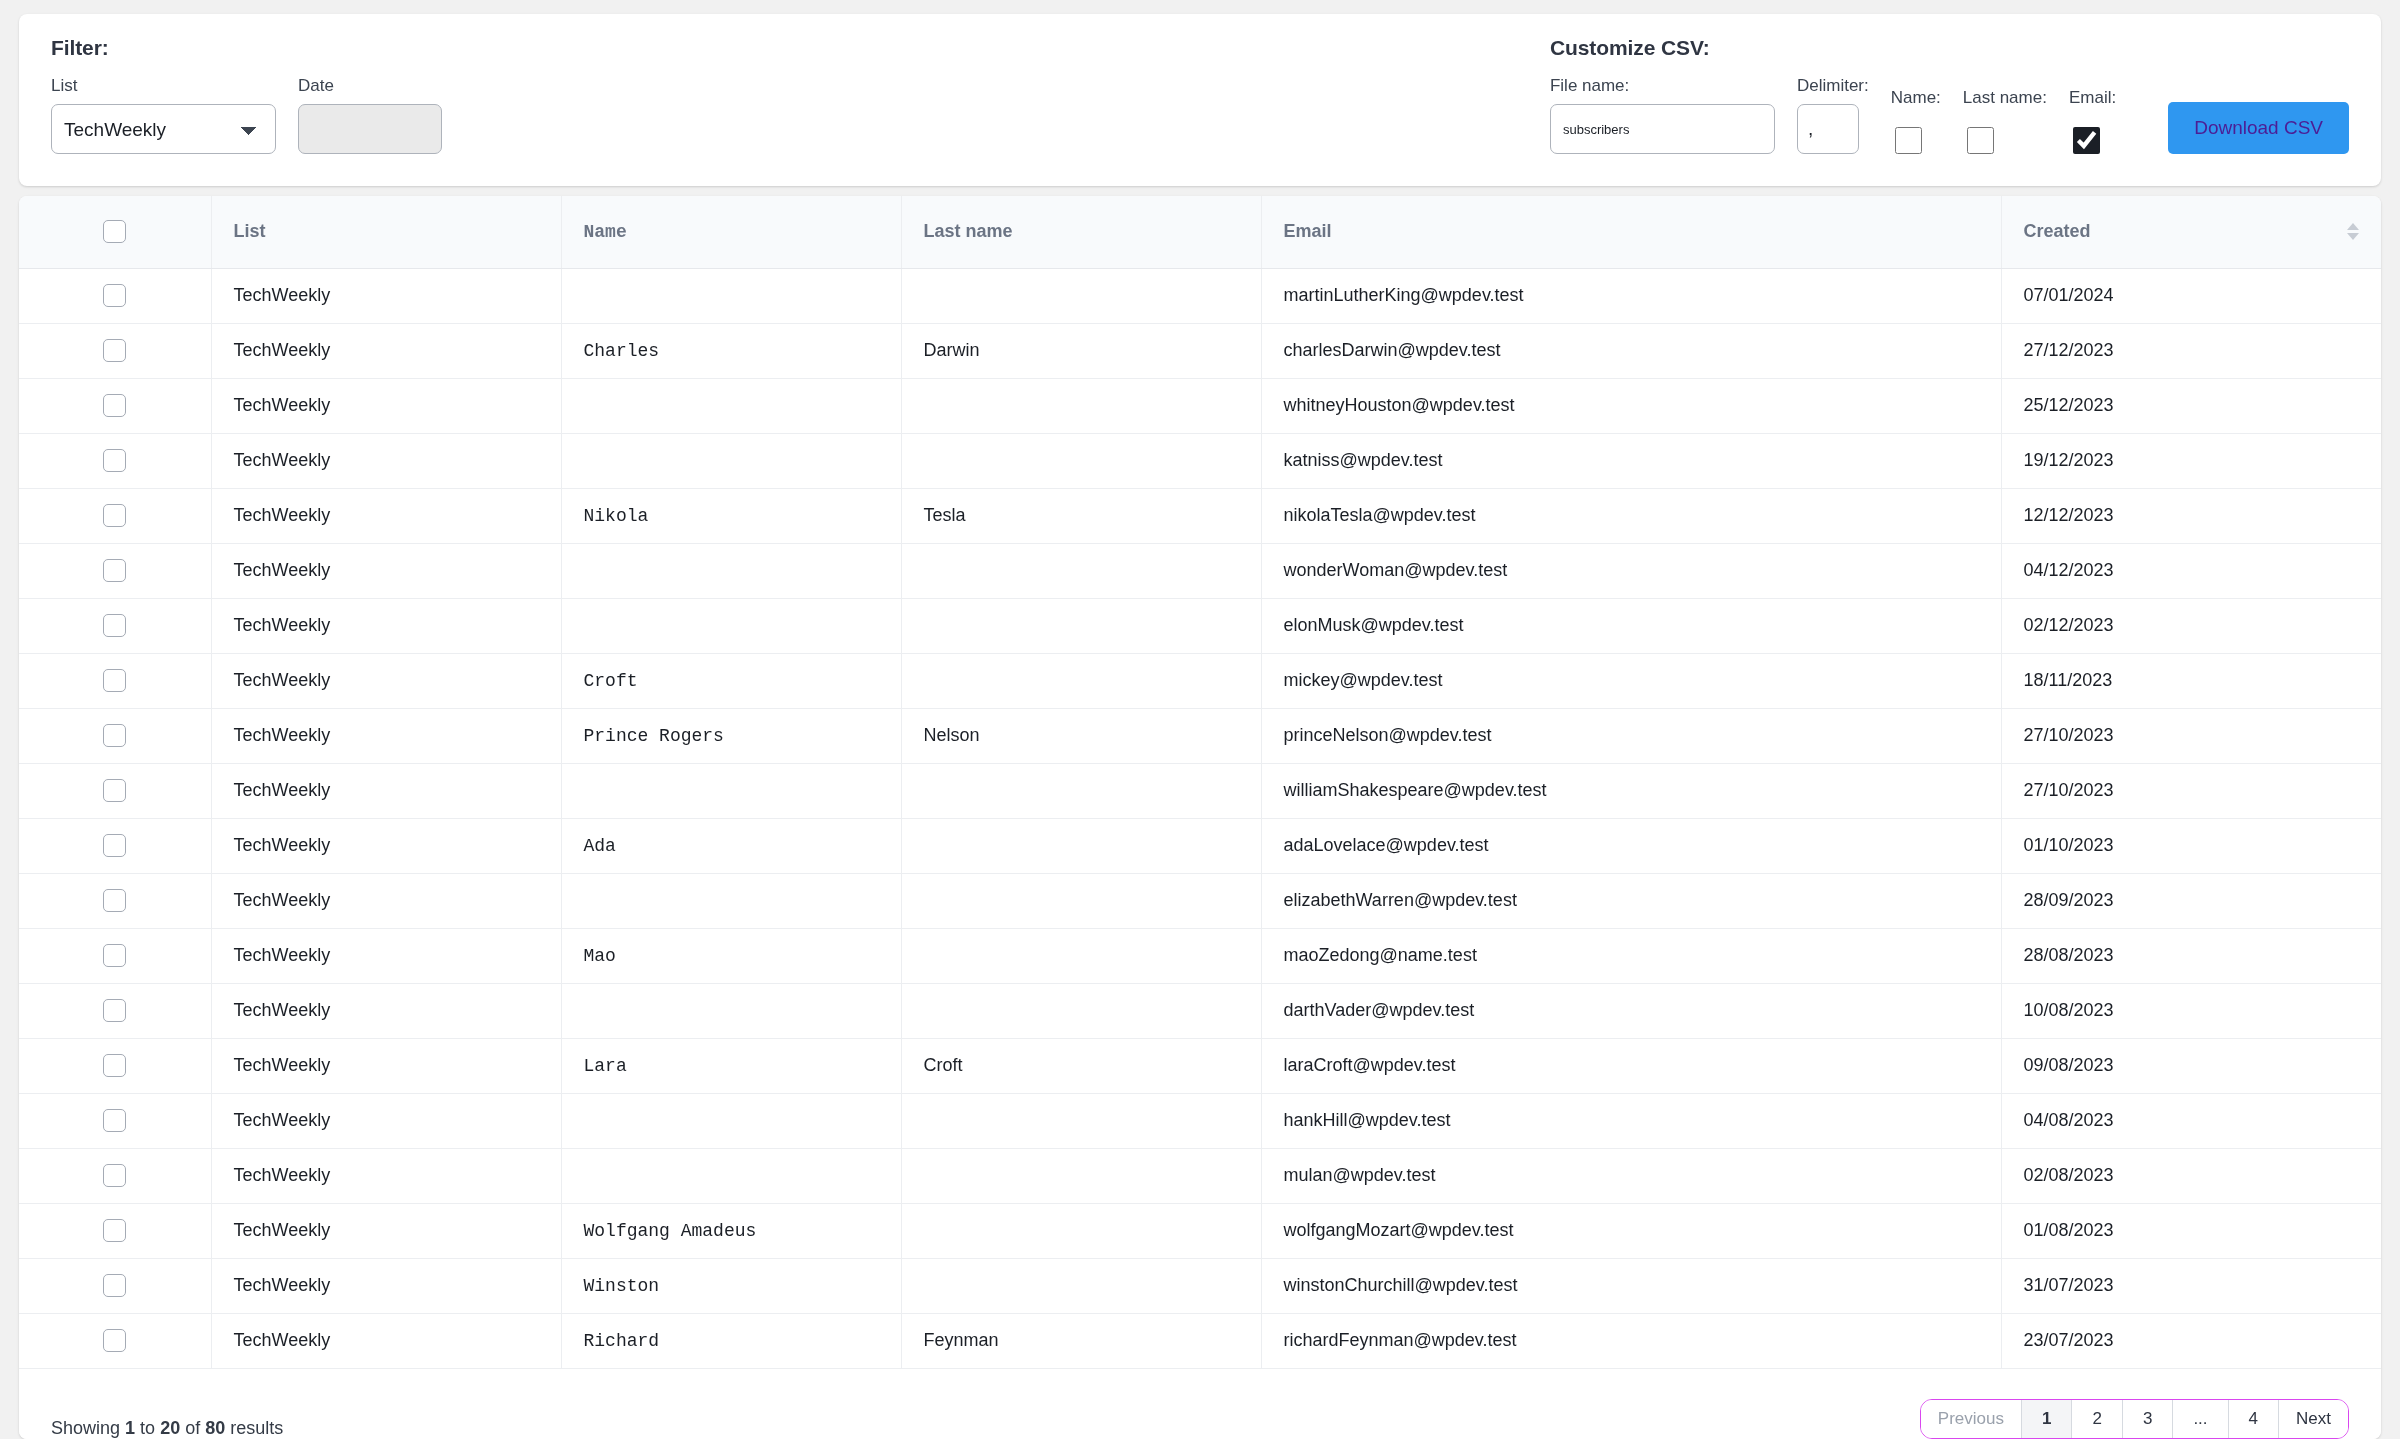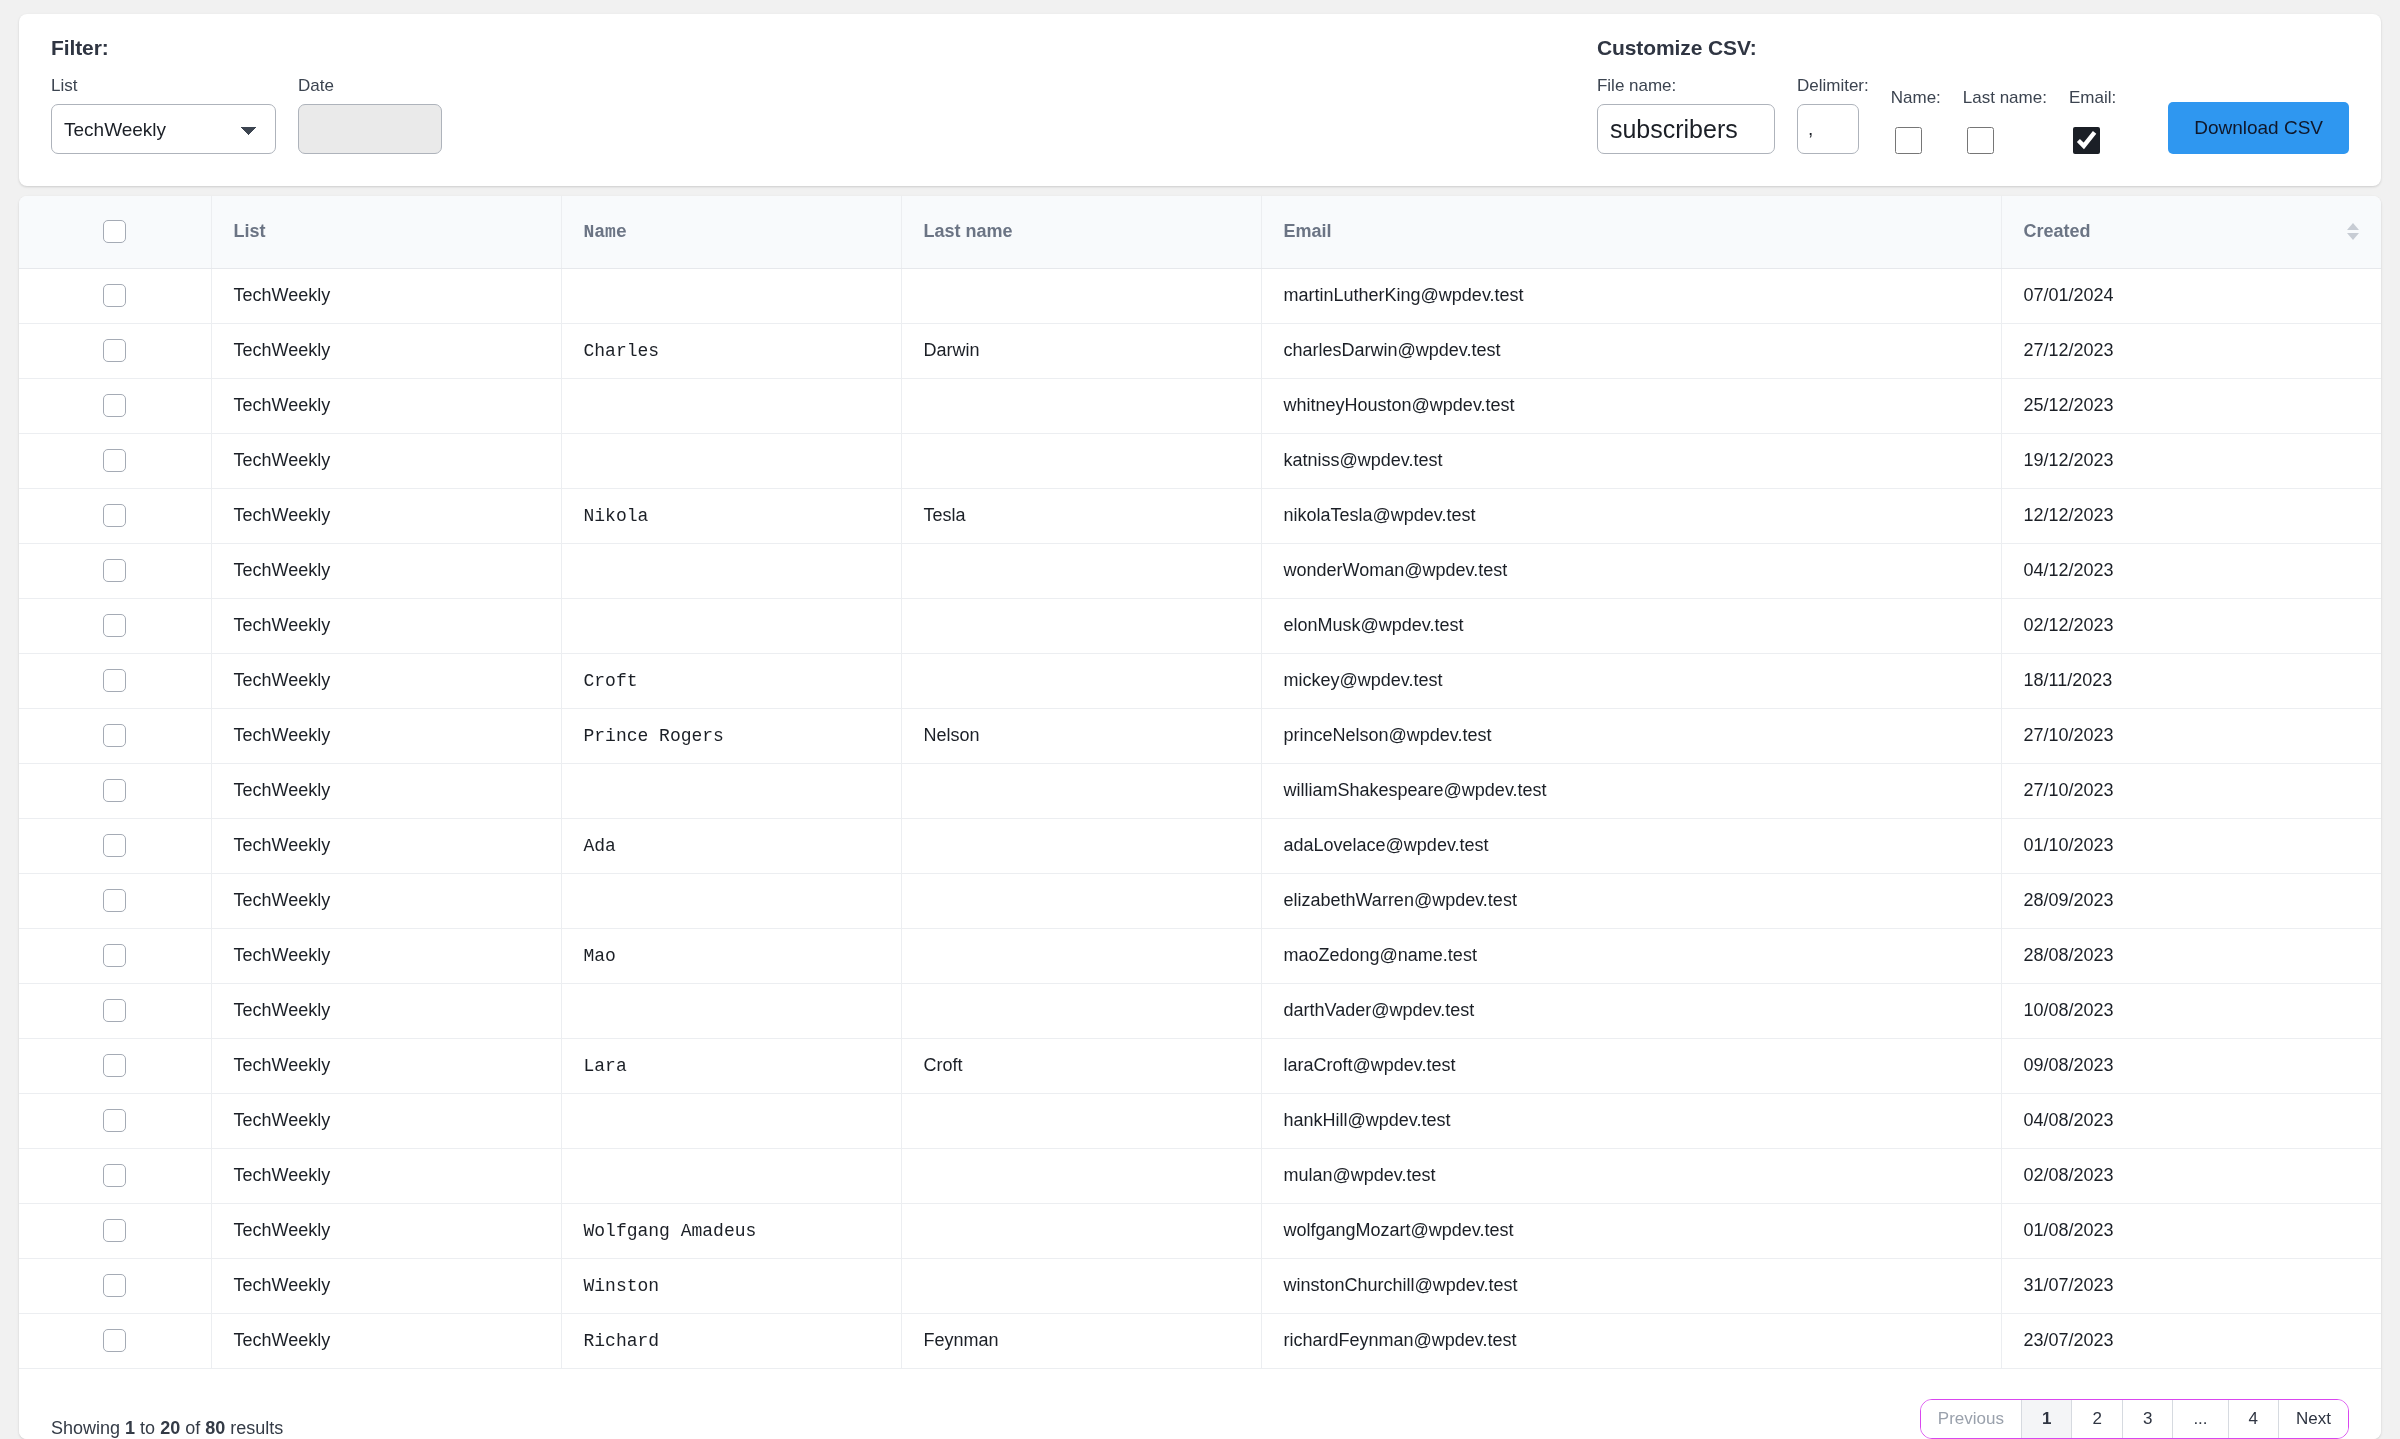--- a/index.html
+++ b/index.html
@@ -71,26 +71,26 @@
     height: 50px;
     border: 1px solid #aeb3bb;
     border-radius: 7px;
     background: #eaeaea;
     font-size: 18px;
     font-family: "Liberation Sans", sans-serif;
     padding: 0 12px;
     color: #1b1f26;
   }
   input.fname-input {
-    width: 178px;
+    width: 225px;
     height: 50px;
     border: 1px solid #aeb3bb;
     border-radius: 7px;
     background: #ffffff;
-    font-size: 25px;
+    font-size: 13px;
     font-family: "Liberation Sans", sans-serif;
     padding: 0 12px;
     color: #1b1f26;
   }
   input.delim-input {
     width: 62px;
     height: 50px;
     border: 1px solid #aeb3bb;
     border-radius: 7px;
     background: #ffffff;
@@ -102,21 +102,21 @@
   .cb-field { align-items: flex-start; justify-content: center; }
   input.bigcheck {
     width: 27px;
     height: 27px;
     margin: 11px 0 0 4px;
     accent-color: #1b1f26;
     cursor: pointer;
   }
   .dl-btn {
     background: #2f97f0;
-    color: #0f172a;
+    color: #4c1d95;
     border: none;
     border-radius: 5px;
     font-size: 19px;
     font-family: "Liberation Sans", sans-serif;
     height: 52px;
     padding: 0 26px;
     cursor: pointer;
     margin-left: 30px;
     margin-bottom: 0;
     white-space: nowrap;

